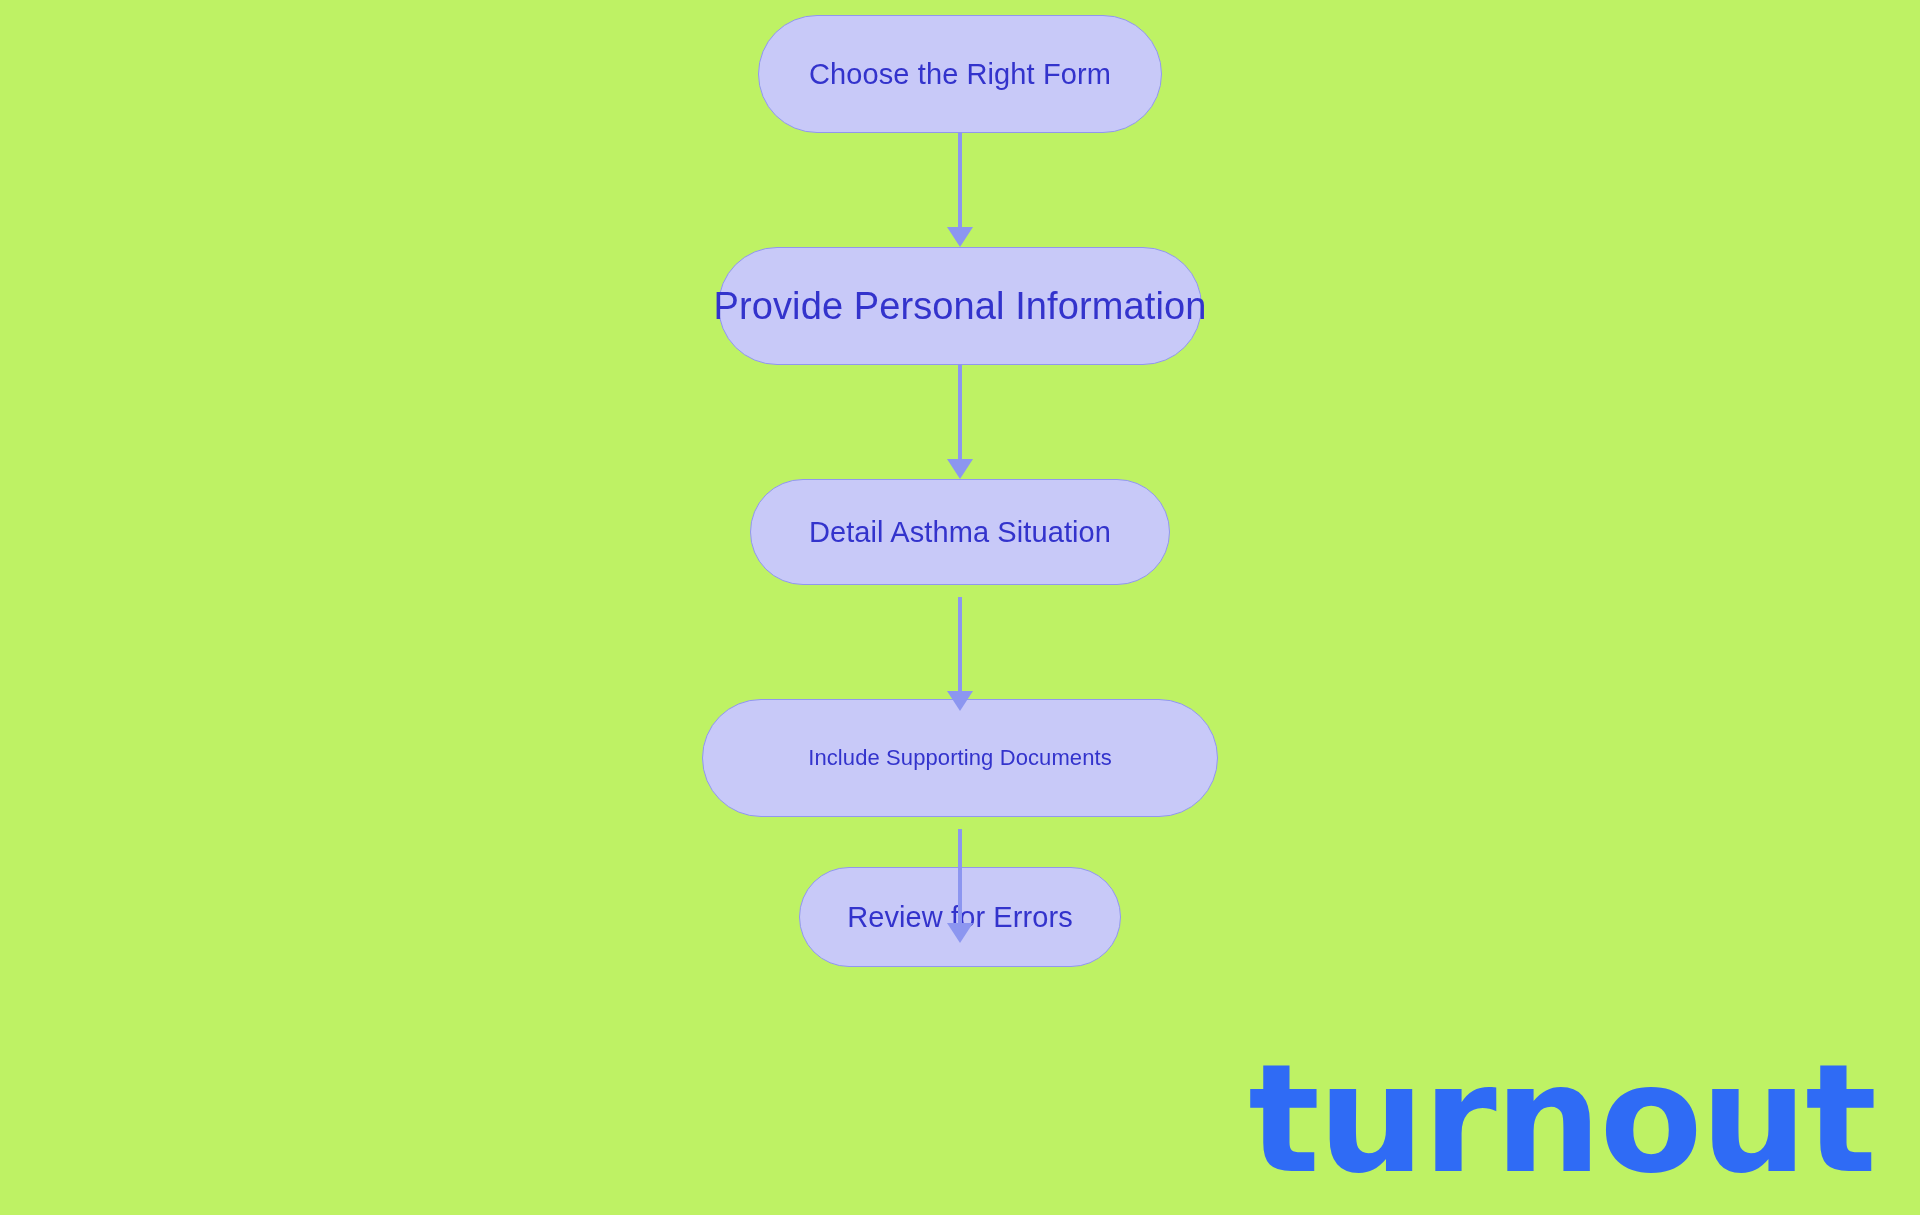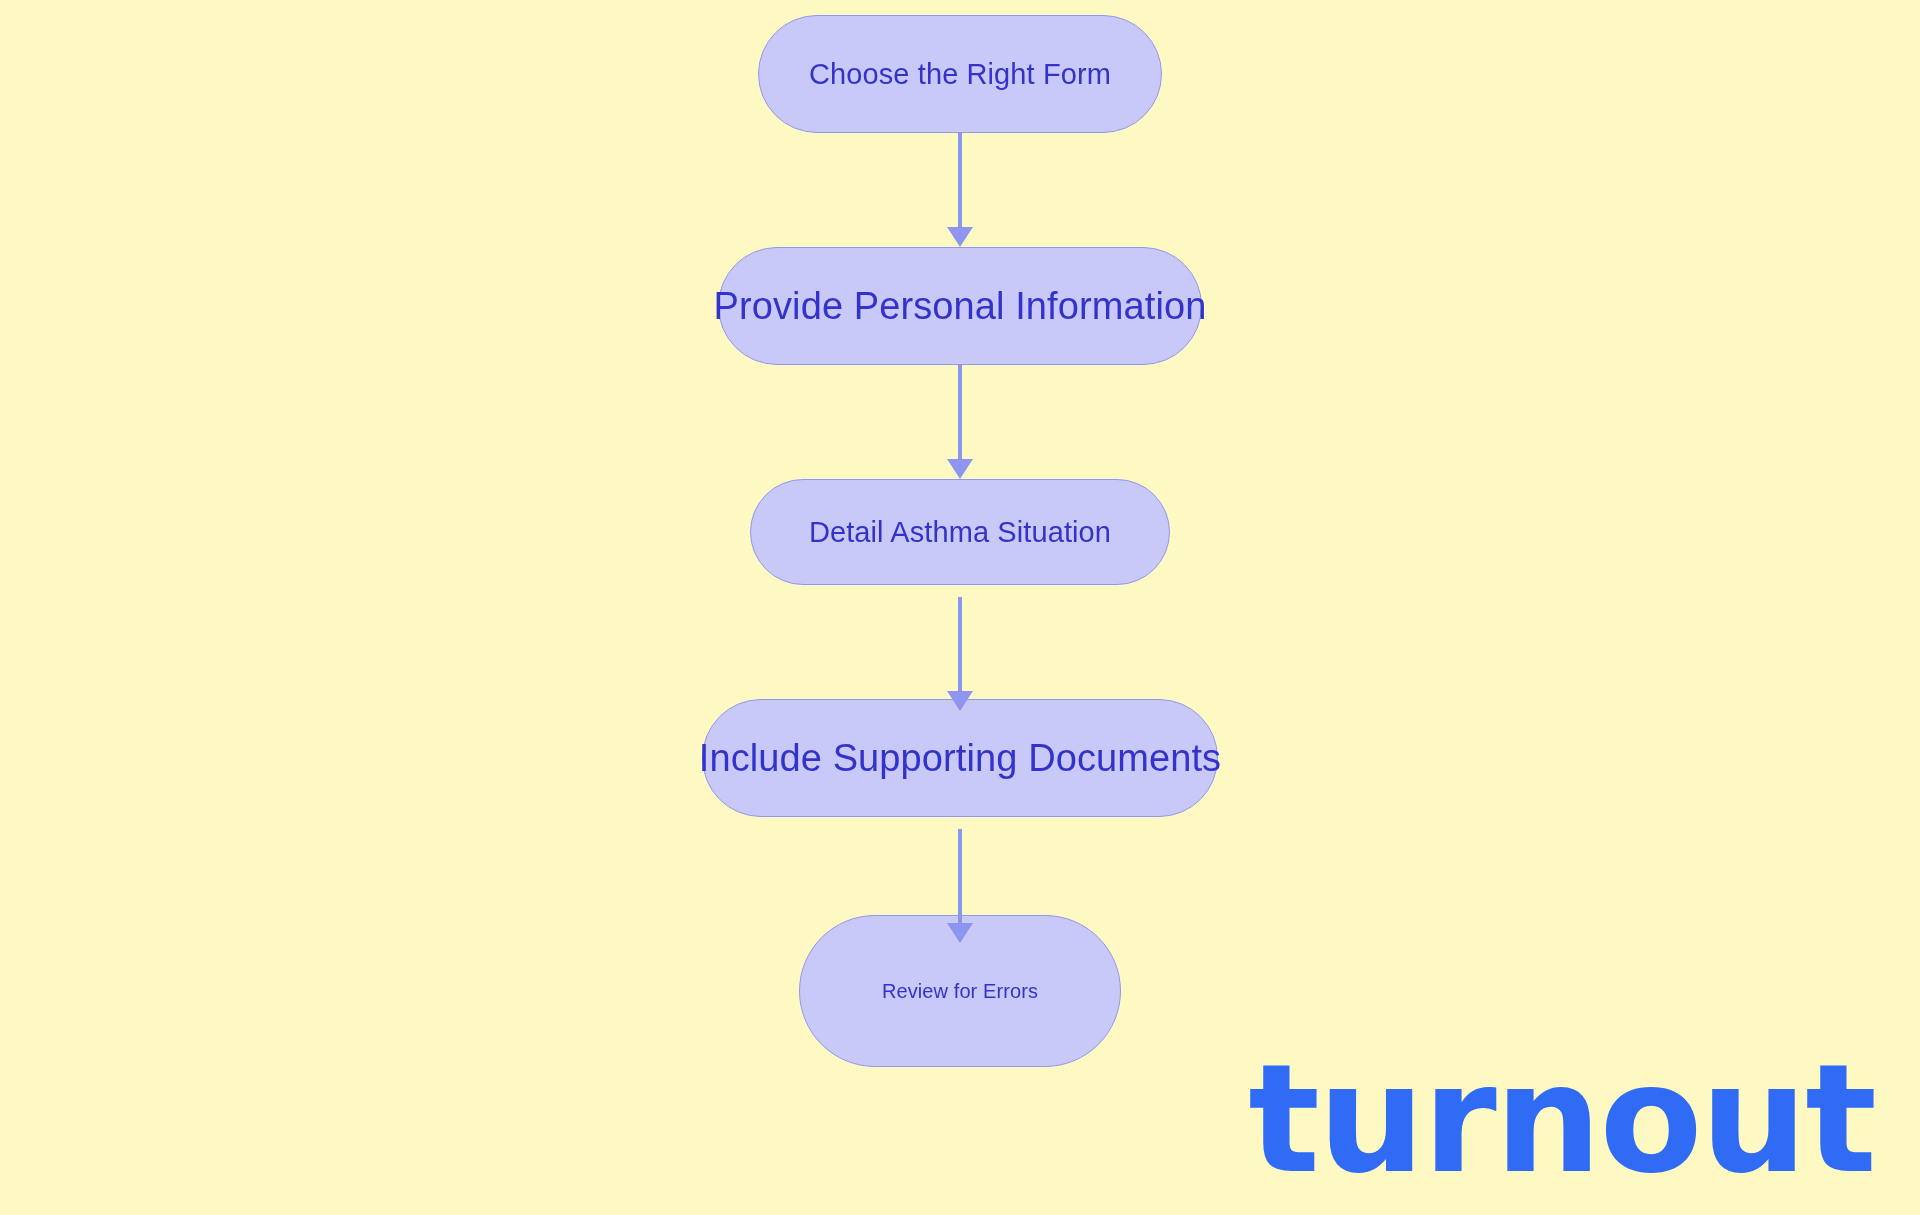--- a/index.html
+++ b/index.html
@@ -14,21 +14,21 @@
     font-family: "Liberation Sans", "DejaVu Sans", sans-serif;
     overflow: hidden;
     position: relative;
   }
 
   #canvas {
     position: absolute;
     inset: 0;
     width: 1920px;
     height: 1215px;
-    background: #fef9c3;
+    background: #bef264;
   }
 
   
   .flow {
     position: absolute;
     left: 0;
     top: 0;
     width: 1920px;
     height: 1075px;
     display: flex;
@@ -53,22 +53,22 @@
 
   .node-label {
     color: #3333cc;
     font-weight: 400;
   }
 
   
   .n1 { width: 404px; height: 118px; margin-top: 15px;  font-size: 29px; }
   .n2 { width: 484px; height: 118px; margin-top: 114px; font-size: 38px; }
   .n3 { width: 420px; height: 106px; margin-top: 114px; font-size: 29px; }
-  .n4 { width: 516px; height: 118px; margin-top: 114px; font-size: 38px; }
-  .n5 { width: 322px; height: 152px; margin-top: 98px; font-size: 20px; }
+  .n4 { width: 516px; height: 118px; margin-top: 114px; font-size: 22px; }
+  .n5 { width: 322px; height: 100px; margin-top: 50px; font-size: 29px; }
 
   
   .connector {
     position: absolute;
     left: 960px;
     transform: translateX(-50%);
     width: 26px;
     pointer-events: none;
   }
   .conn-line {

